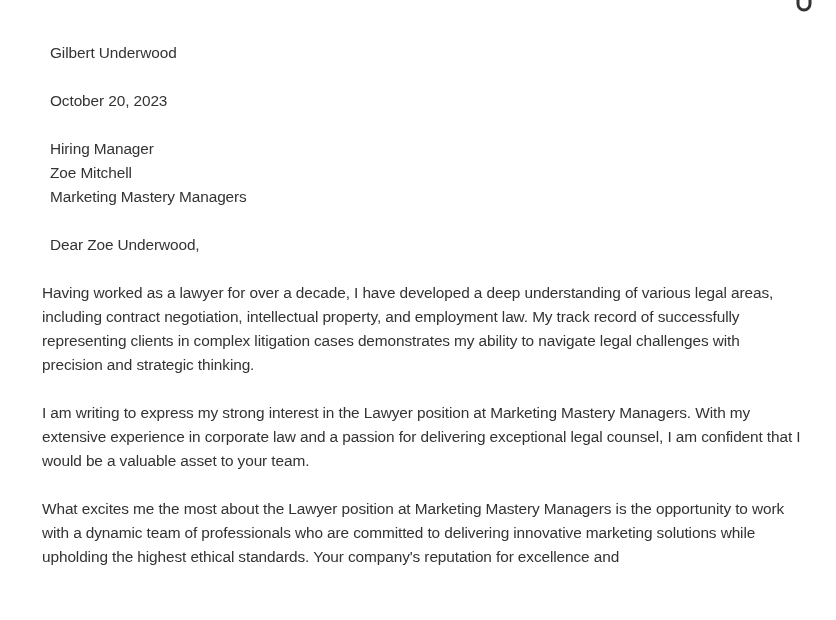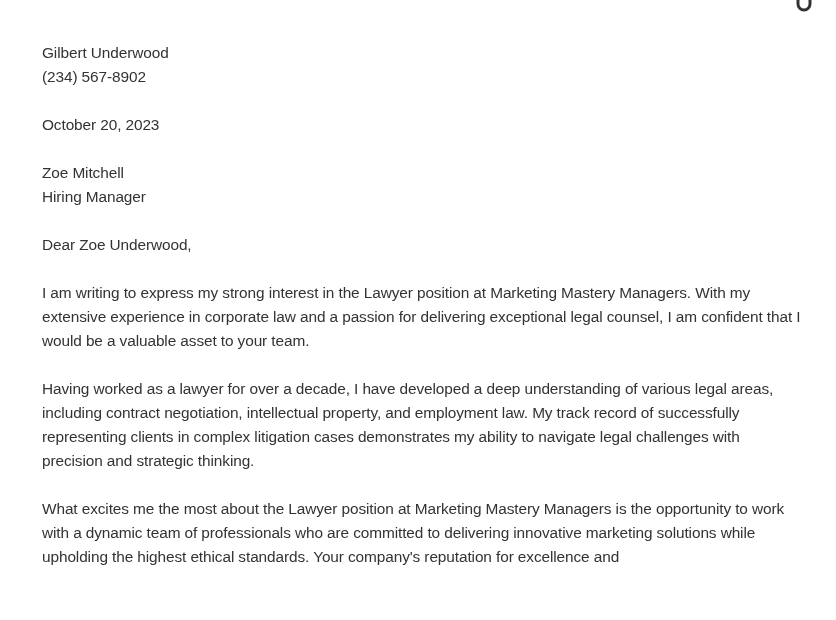--- a/index.html
+++ b/index.html
@@ -22,21 +22,21 @@
       width: 770px;
       font-size: 15.4px;
       line-height: 24px;
       letter-spacing: -0.1px;
     }
     .line {
       display: block;
       white-space: nowrap;
     }
     .block {
-      margin: 0 0 24px 0;
+      margin: 0 0 24px 8px;
     }
     .para {
       margin: 0 0 24px 0;
       white-space: normal;
       width: 760px;
     }
     .corner-icon {
       position: absolute;
       left: 795px;
       top: -10px;
@@ -48,33 +48,33 @@
 <body>
 
 <svg class="corner-icon" viewBox="0 0 18 24">
   <path d="M3 0 L3 14 A6 6 0 0 0 15 14 L15 0" fill="none" stroke="#333333" stroke-width="3" stroke-linecap="round"></path>
 </svg>
 
 <div class="page">
 
   <div class="block">
     <span class="line">Gilbert Underwood</span>
-    <span class="line">(234) 567-8902</span>
   </div>
 
   <div class="block">
     <span class="line">October 20, 2023</span>
   </div>
 
   <div class="block">
+    <span class="line">Hiring Manager</span>
     <span class="line">Zoe Mitchell</span>
-    <span class="line">Hiring Manager</span>
+    <span class="line">Marketing Mastery Managers</span>
   </div>
 
   <div class="block">
     <span class="line">Dear Zoe Underwood,</span>
   </div>
 
+  <p class="para">Having worked as a lawyer for over a decade, I have developed a deep understanding of various legal areas, including contract negotiation, intellectual property, and employment law. My track record of successfully representing clients in complex litigation cases demonstrates my ability to navigate legal challenges with precision and strategic thinking.</p>
   <p class="para">I am writing to express my strong interest in the Lawyer position at Marketing Mastery Managers. With my extensive experience in corporate law and a passion for delivering exceptional legal counsel, I am confident that I would be a valuable asset to your team.</p>
-  <p class="para">Having worked as a lawyer for over a decade, I have developed a deep understanding of various legal areas, including contract negotiation, intellectual property, and employment law. My track record of successfully representing clients in complex litigation cases demonstrates my ability to navigate legal challenges with precision and strategic thinking.</p>
   <p class="para">What excites me the most about the Lawyer position at Marketing Mastery Managers is the opportunity to work with a dynamic team of professionals who are committed to delivering innovative marketing solutions while upholding the highest ethical standards. Your company's reputation for excellence and</p>
 
 </div>
 
 </body></html>

